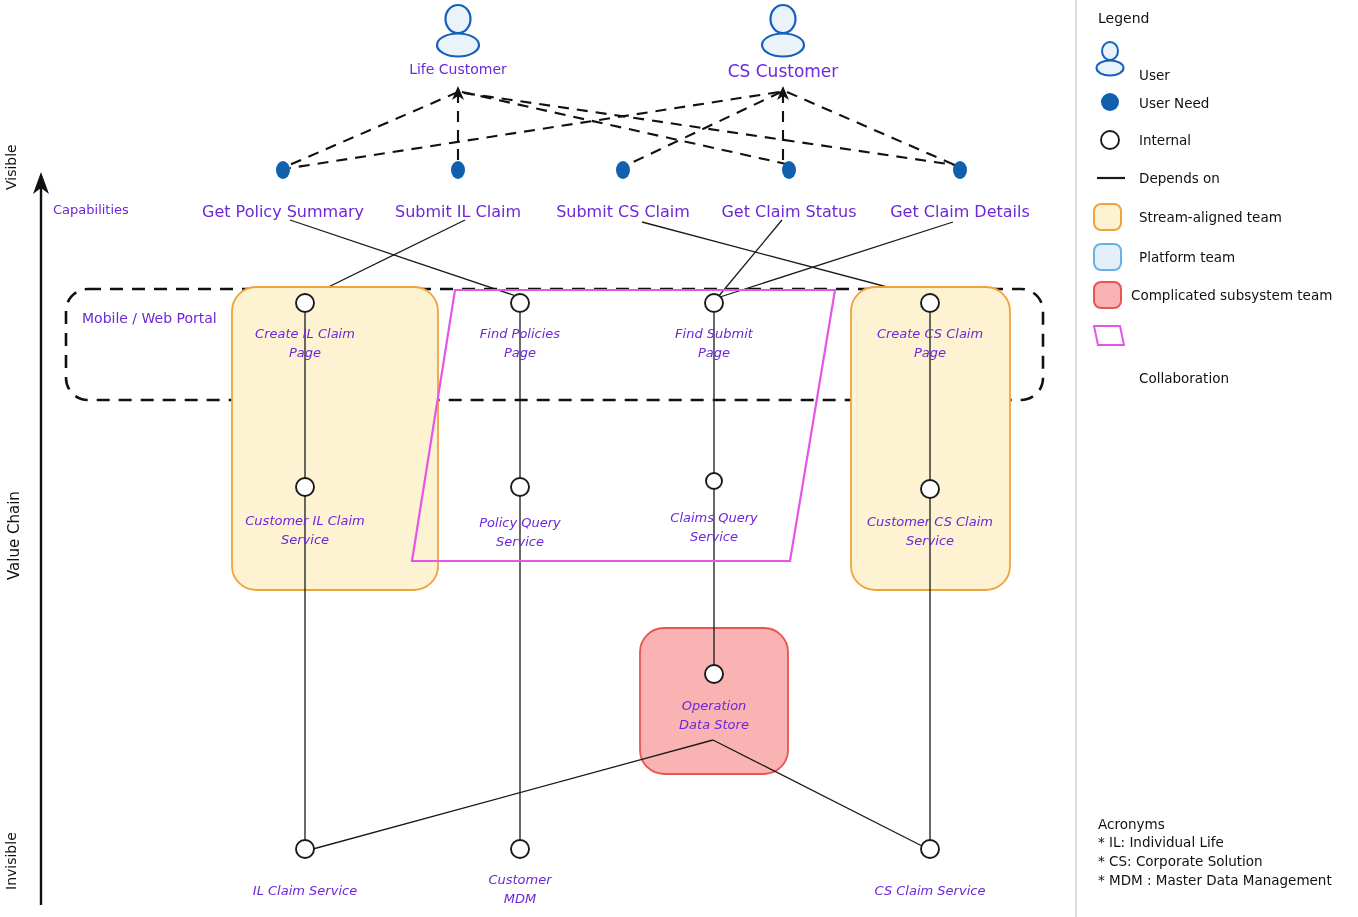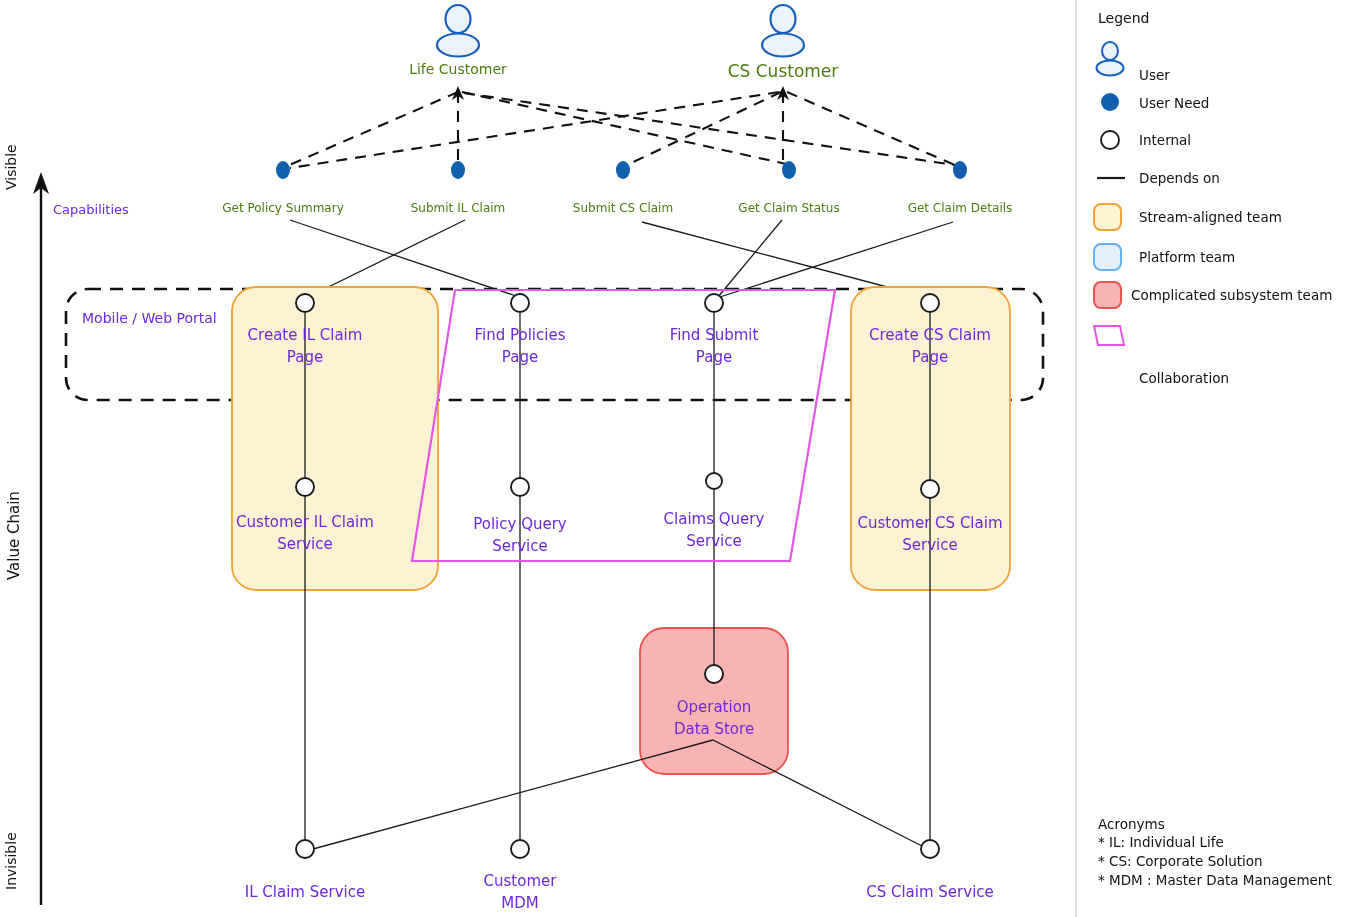--- a/index.html
+++ b/index.html
@@ -22,23 +22,23 @@
   }
   .lbl {
     position: absolute;
     font-family: "DejaVu Sans", "Liberation Sans", sans-serif;
     font-size: 13px;
     color: #6d28d9;
     white-space: pre;
     line-height: 1.45;
   }
   .lbl.center { transform: translateX(-50%); text-align: center; }
-  .blue { color: #4d7c0f; }
-  .node-label { font-size: 15px; }
-  .cap-label { font-size: 12px; font-weight: 400; }
+  .blue { color: #6d28d9; }
+  .node-label { font-size: 13px; font-style: italic; }
+  .cap-label { font-size: 16px; font-weight: 400; }
   .axis-label {
     position: absolute;
     font-size: 14px;
     color: #111111;
     transform-origin: center center;
     white-space: nowrap;
   }
   .legend-text {
     position: absolute;
     font-size: 13.5px;

